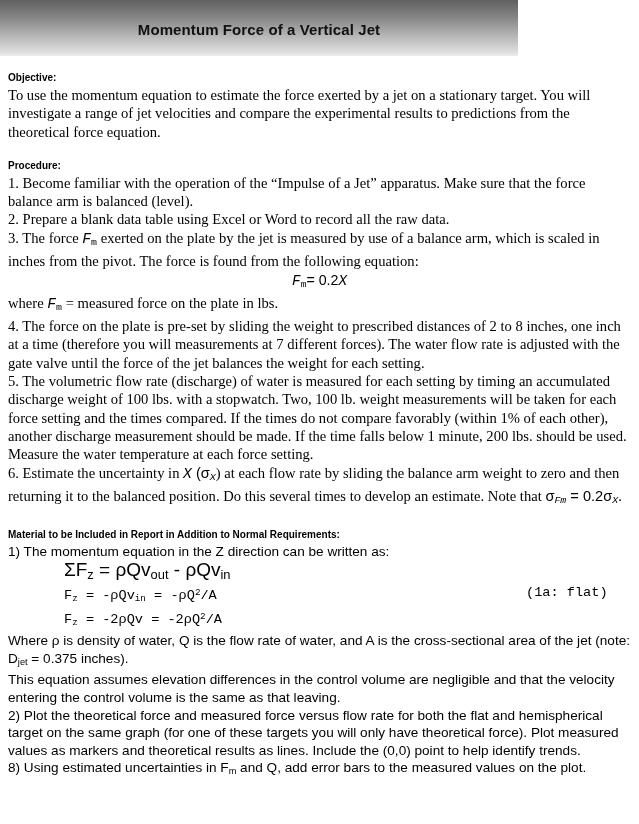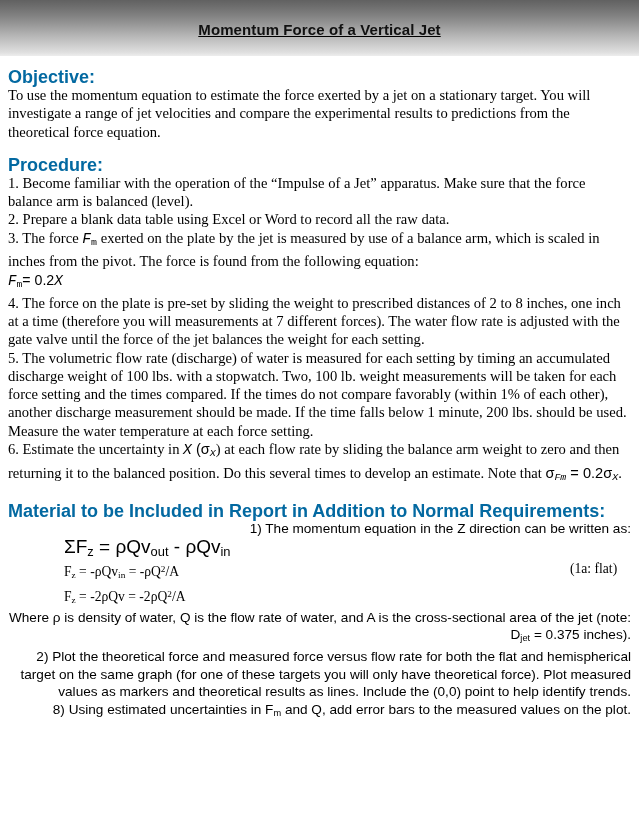--- a/index.html
+++ b/index.html
@@ -17,94 +17,93 @@
   .page {
     position: relative;
     width: 639px;
     height: 824px;
     background: #ffffff;
   }
 
   
   .header-band {
     position: relative;
-    width: 639px;
+    width: 518px;
     height: 56px;
     background: linear-gradient(to bottom,
         #616161 0%,
         #6e6e6e 12%,
         #848484 30%,
         #9e9e9e 48%,
         #b9b9b9 66%,
         #cfcfcf 82%,
         #dedede 93%,
         #ededed 100%);
     display: flex;
     align-items: center;
     justify-content: center;
-    text-decoration: underline;
   }
   .header-title {
     font-family: "Liberation Sans", "DejaVu Sans", sans-serif;
     font-weight: bold;
     font-size: 15px;
     color: #111111;
     letter-spacing: 0.1px;
     text-align: center;
     margin-top: 2px;
   }
 
   
   .content {
     padding: 0 8px 0 8px;
   }
 
   .sec-heading {
     font-family: "Liberation Sans", "DejaVu Sans", sans-serif;
     font-weight: bold;
-    font-size: 18px;
-    color: #0369a1;
+    font-size: 10px;
+    color: #000000;
     line-height: 17px;
   }
 
   
   .serif-block {
     font-family: "Liberation Serif", "DejaVu Serif", serif;
     font-size: 14.6px;
     line-height: 18.3px;
     text-align: left;
   }
   
   .sans-block {
     font-family: "Liberation Sans", "DejaVu Sans", sans-serif;
     font-size: 13.6px;
     line-height: 17.6px;
-    text-align: right;
+    text-align: left;
   }
   .gap-md { height: 13px; }
   .gap-lg { height: 16px; }
 
   .eq-center {
+    text-align: center;
     font-family: "Liberation Sans", "DejaVu Sans", sans-serif;
     font-size: 14.2px;
     line-height: 19px;
   }
   .eq-indent {
     font-family: "Liberation Sans", "DejaVu Sans", sans-serif;
     font-size: 19px;
     line-height: 18px;
     padding-left: 56px;
     position: relative;
   }
   .eq-row {
     display: flex;
-    font-family: Liberation Serif, serif;
+    font-family: Liberation Mono, monospace;
     font-size: 13.6px;
     line-height: 18px;
-    gap: 44px;
   }
   .eq-row .eq-body { padding-left: 56px; flex: 0 0 462px; }
   .eq-row .eq-tag  { flex: 1 1 auto; text-align: left; }
   .vs {
     font-style: italic;
     font-family: Liberation Mono, monospace;
   }
   sub {
     font-size: 0.68em;
     vertical-align: -0.22em;
@@ -147,20 +146,23 @@
     </div>
 
     <div class="serif-block">
       <span>3. The force </span><span class="vs"><span>F</span><sub>m</sub></span><span> exerted on the plate by the jet is measured by use of a balance arm, which is scaled in inches from the pivot. The force is found from the following equation:</span>
     </div>
 
     <div class="eq-center">
       <span class="vs"><span>F</span><sub>m</sub></span><span>= 0.2</span><span class="vs">X</span>
     </div>
 
+    <div class="serif-block">
+      <span>where </span><span class="vs"><span>F</span><sub>m</sub></span><span> = measured force on the plate in lbs.</span>
+    </div>
 
 
     <div class="serif-block">
       <span>4. The force on the plate is pre-set by sliding the weight to prescribed distances of 2 to 8 inches, one inch at a time (therefore you will measurements at 7 different forces). The water flow rate is adjusted with the gate valve until the force of the jet balances the weight for each setting.</span>
     </div>
 
     <div class="serif-block">
       <span>5. The volumetric flow rate (discharge) of water is measured for each setting by timing an accumulated discharge weight of 100 lbs. with a stopwatch. Two, 100 lb. weight measurements will be taken for each force setting and the times compared. If the times do not compare favorably (within 1% of each other), another discharge measurement should be made. If the time falls below 1 minute, 200 lbs. should be used. Measure the water temperature at each force setting.</span>
     </div>
 
@@ -191,20 +193,23 @@
     <div class="eq-row">
       <div class="eq-body">
         <span>F</span><sub>z</sub><span> = -2ρQv = -2ρQ</span><sup>2</sup><span>/A</span>
       </div>
     </div>
 
     <div class="sans-block">
       <span>Where ρ is density of water, Q is the flow rate of water, and A is the cross-sectional area of the jet (note: D</span><sub>jet</sub><span> = 0.375 inches).</span>
     </div>
 
+    <div class="sans-block">
+      <span>This equation assumes elevation differences in the control volume are negligible and that the velocity entering the control volume is the same as that leaving.</span>
+    </div>
 
     <div class="sans-block">
       <span>2) Plot the theoretical force and measured force versus flow rate for both the flat and hemispherical target on the same graph (for one of these targets you will only have theoretical force).  Plot measured values as markers and theoretical results as lines.  Include the (0,0) point to help identify trends.</span>
     </div>
 
     <div class="sans-block">
       <span>8) Using estimated uncertainties in F</span><sub>m</sub><span> and Q, add error bars to the measured values on the plot.</span>
     </div>
 
   </div>

